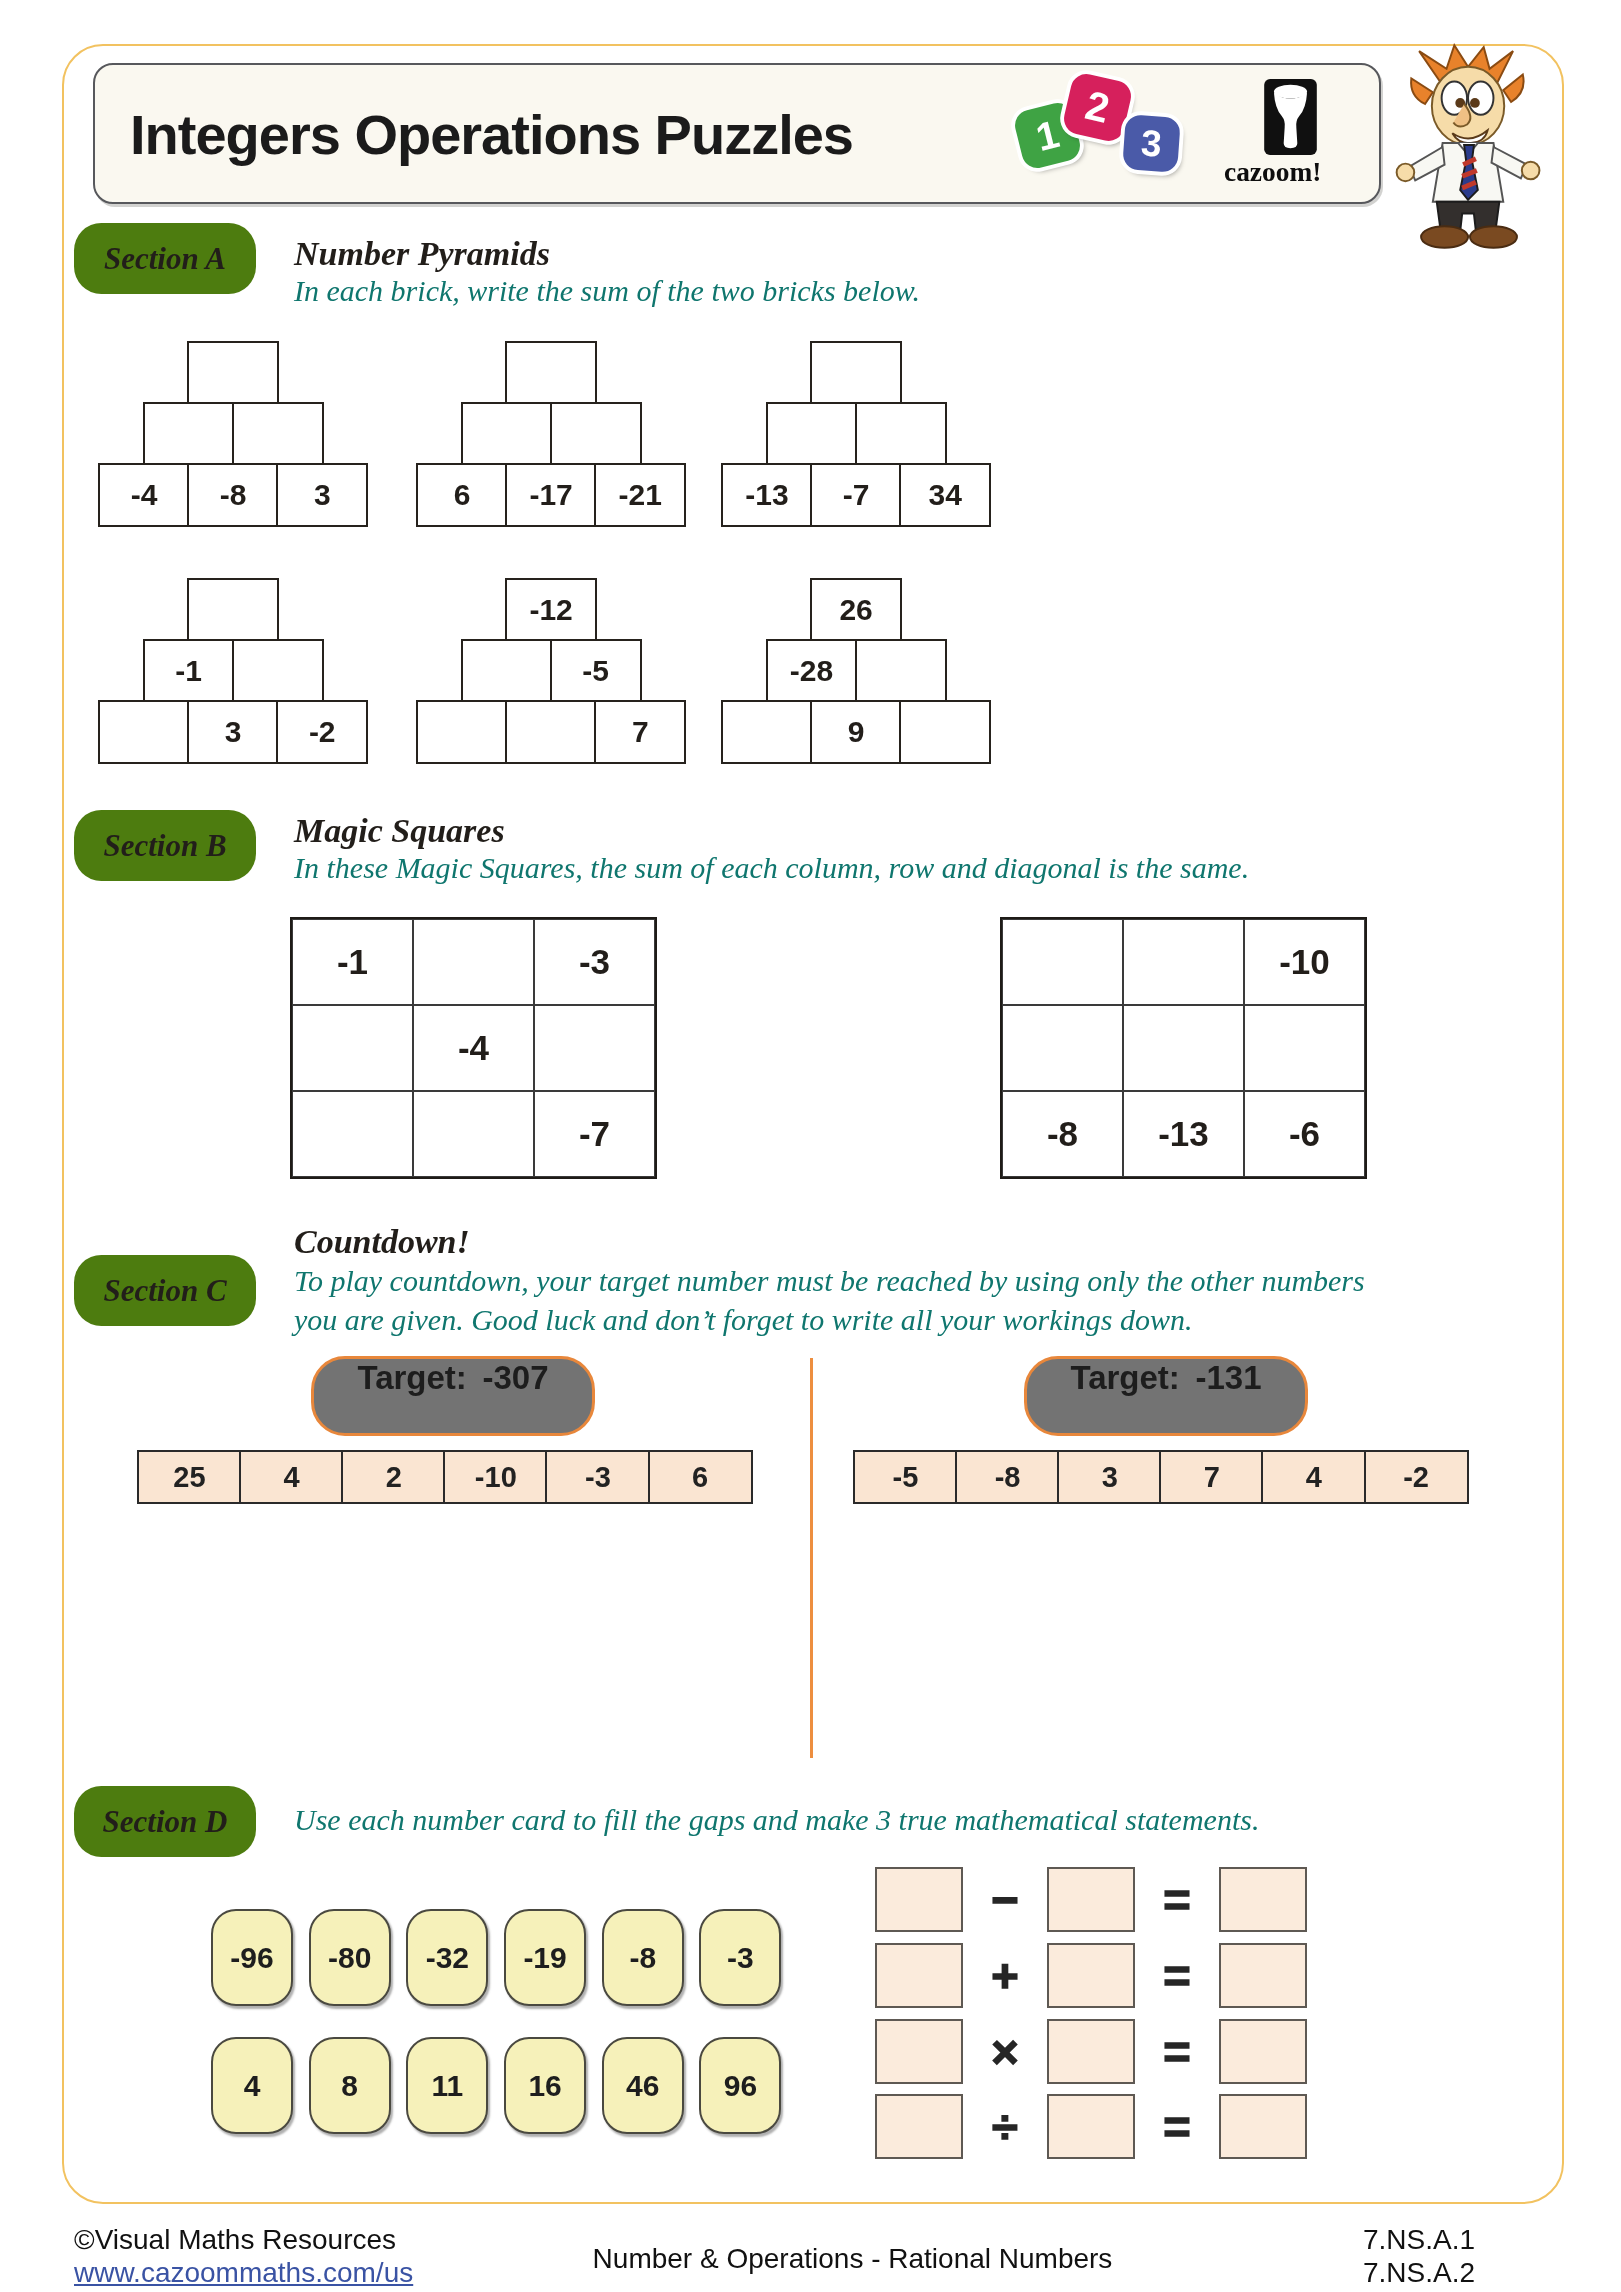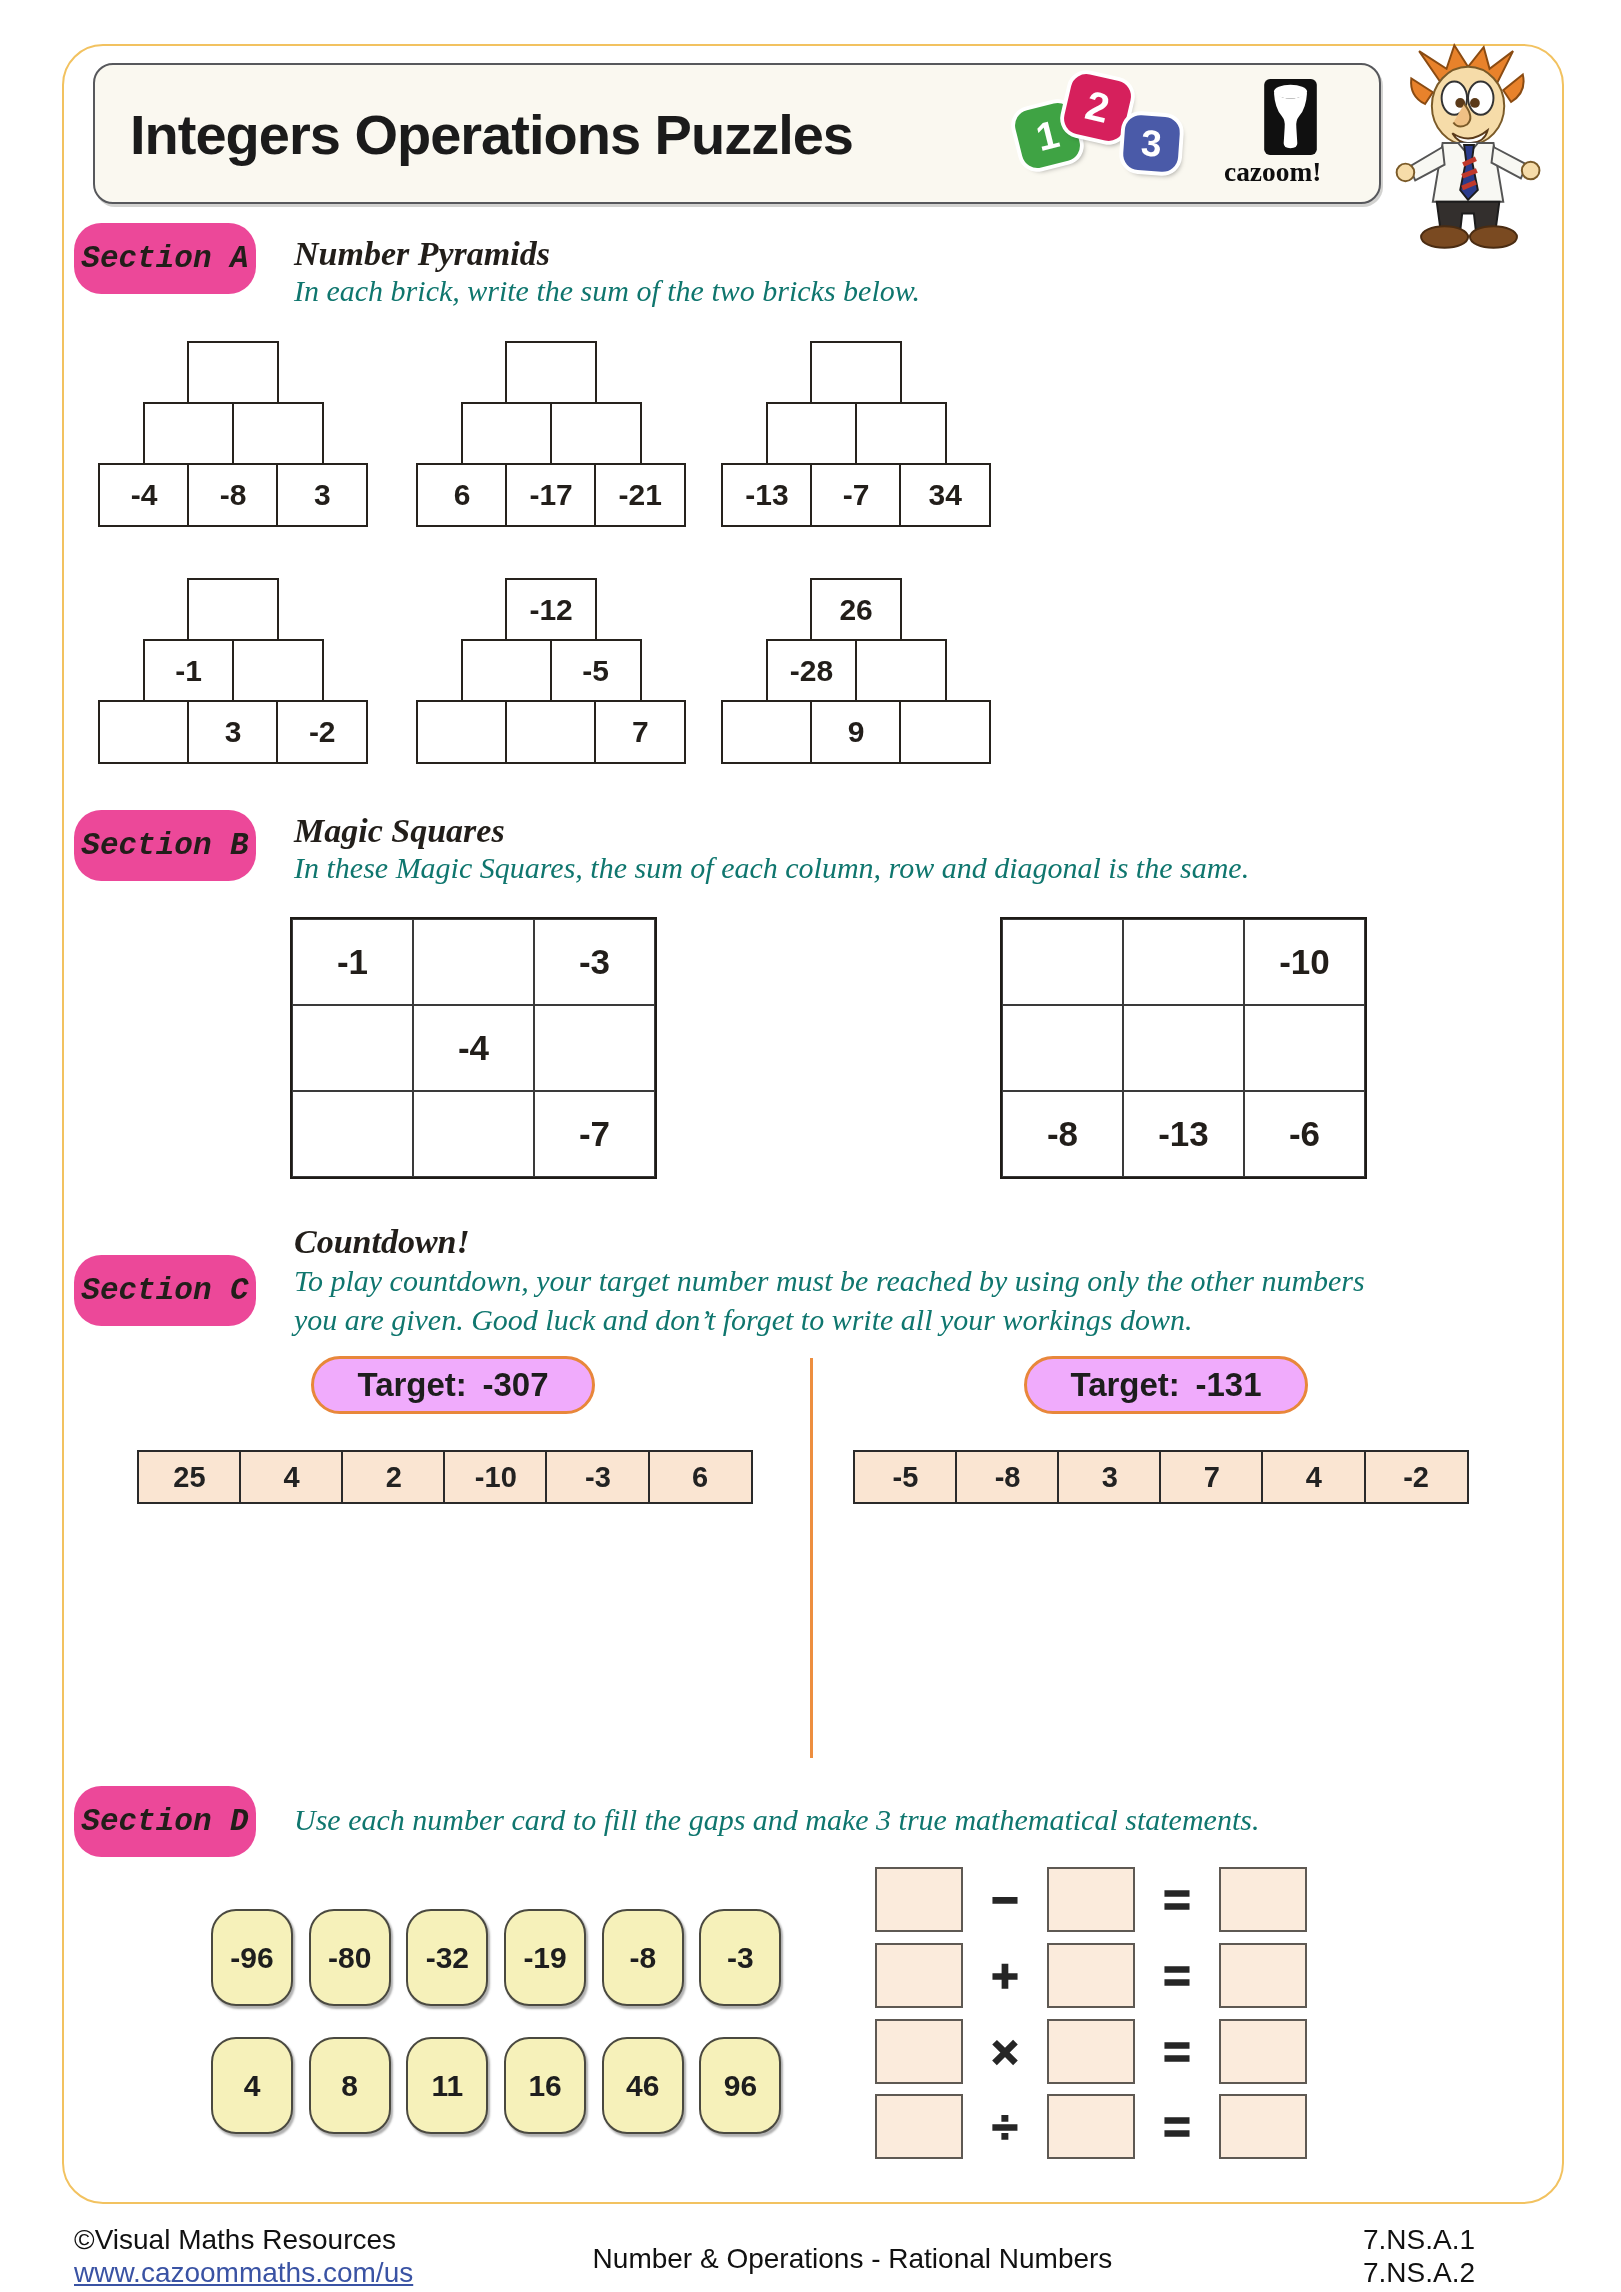--- a/index.html
+++ b/index.html
@@ -17,38 +17,38 @@
   .tiles{position:absolute;left:921px;top:9.8px;width:176px;height:118px;}
   .tile{position:absolute;display:flex;align-items:center;justify-content:center;color:#fff;font-weight:bold;border-radius:15.7px;box-shadow:0 0 0 3.9px #fff,2.9px 3.9px 4.9px rgba(0,0,0,.35);}
   .tile-1{width:59px;height:59px;left:2px;top:31px;transform:rotate(-14deg);font-size:39px;background:#3FA344;}
   .tile-2{width:61px;height:61px;left:51px;top:2px;transform:rotate(13deg);font-size:41px;background:#D6205C;}
   .tile-3{width:55px;height:55px;left:108px;top:41px;transform:rotate(4deg);font-size:37px;background:#4A5AA8;}
   .logo{position:absolute;left:1129px;top:13.7px;width:133px;text-align:left;}
   .logo svg{display:block;margin:0 auto;}
   .logo-text{font-family:"Liberation Serif",serif;font-weight:bold;font-size:27.4px;color:#0e0e0e;margin-top:2px;}
   .mascot{left:1380px;top:43px;width:180px;height:208px;}
   
-  .sec-label{left:74px;width:182px;height:71px;background:#ec4899;border-radius:27.4px;display:flex;align-items:center;justify-content:center;
-    font-family:Liberation Mono, monospace;font-style:italic;font-weight:bold;font-size:31px;color:#221E1A;}
+  .sec-label{left:74px;width:182px;height:71px;background:#4d7c0f;border-radius:27.4px;display:flex;align-items:center;justify-content:center;
+    font-family:Liberation Serif, serif;font-style:italic;font-weight:bold;font-size:31px;color:#221E1A;}
   .sec-heading{font-family:"Liberation Serif",serif;font-style:italic;font-weight:bold;font-size:34px;color:#221E1A;white-space:nowrap;}
   .sec-instr{font-family:"Liberation Serif",serif;font-style:italic;font-size:30px;color:#0f766e;white-space:nowrap;}
   
   .pyramid{position:absolute;}
   .pyr-row{display:flex;justify-content:center;}
   .pyr-row + .pyr-row{margin-top:-2.9px;}
   .pcell{width:92px;height:64px;border:2.9px solid #26221D;background:#fff;box-sizing:border-box;
     display:flex;align-items:center;justify-content:center;font-size:30px;font-weight:bold;}
   .pcell + .pcell{margin-left:-2.9px;}
   
   .magic{display:grid;grid-template-columns:repeat(3,121px);grid-auto-rows:86px;border:2.9px solid #1E1B17;background:#fff;width:max-content;}
   .mcell{border:1.5px solid #3A3A3A;display:flex;align-items:center;justify-content:center;font-size:35px;font-weight:bold;}
   
   .divider{left:810px;top:1358px;width:2.9px;height:400px;background:#ED8E3F;}
-  .target-box{width:284px;height:58px;border:3.9px solid #E8873B;border-radius:34px;background:#f0abfc;box-sizing:border-box;
-    display:flex;align-items:center;justify-content:center;gap:15.7px;}
+  .target-box{width:284px;height:80px;border:3.9px solid #E8873B;border-radius:34px;background:#737373;box-sizing:border-box;
+    display:flex;align-items:flex-start;justify-content:center;gap:15.7px;}
   .target-label,.target-value{font-size:33px;font-weight:bold;color:#1d1d1d;}
   .strip{display:flex;}
   .scell{width:105px;height:54px;background:#FAE5D2;border:2.9px solid #2A2A2A;box-sizing:border-box;margin-left:-2.9px;
     display:flex;align-items:center;justify-content:center;font-size:29px;font-weight:bold;color:#222;margin-top:11px;}
   .scell:first-child{margin-left:0;}
   
   .cards-row{display:flex;gap:15.7px;}
   .card{width:78px;height:93px;background:#F6F1BA;border:2.5px solid #4A4940;border-radius:25px;box-shadow:2px 2.9px 2px rgba(80,80,80,.45);
     display:flex;align-items:center;justify-content:center;font-size:30px;font-weight:bold;color:#1E1E1E;}
   .eq-row{display:flex;align-items:center;height:65px;margin-bottom:10.8px;}

